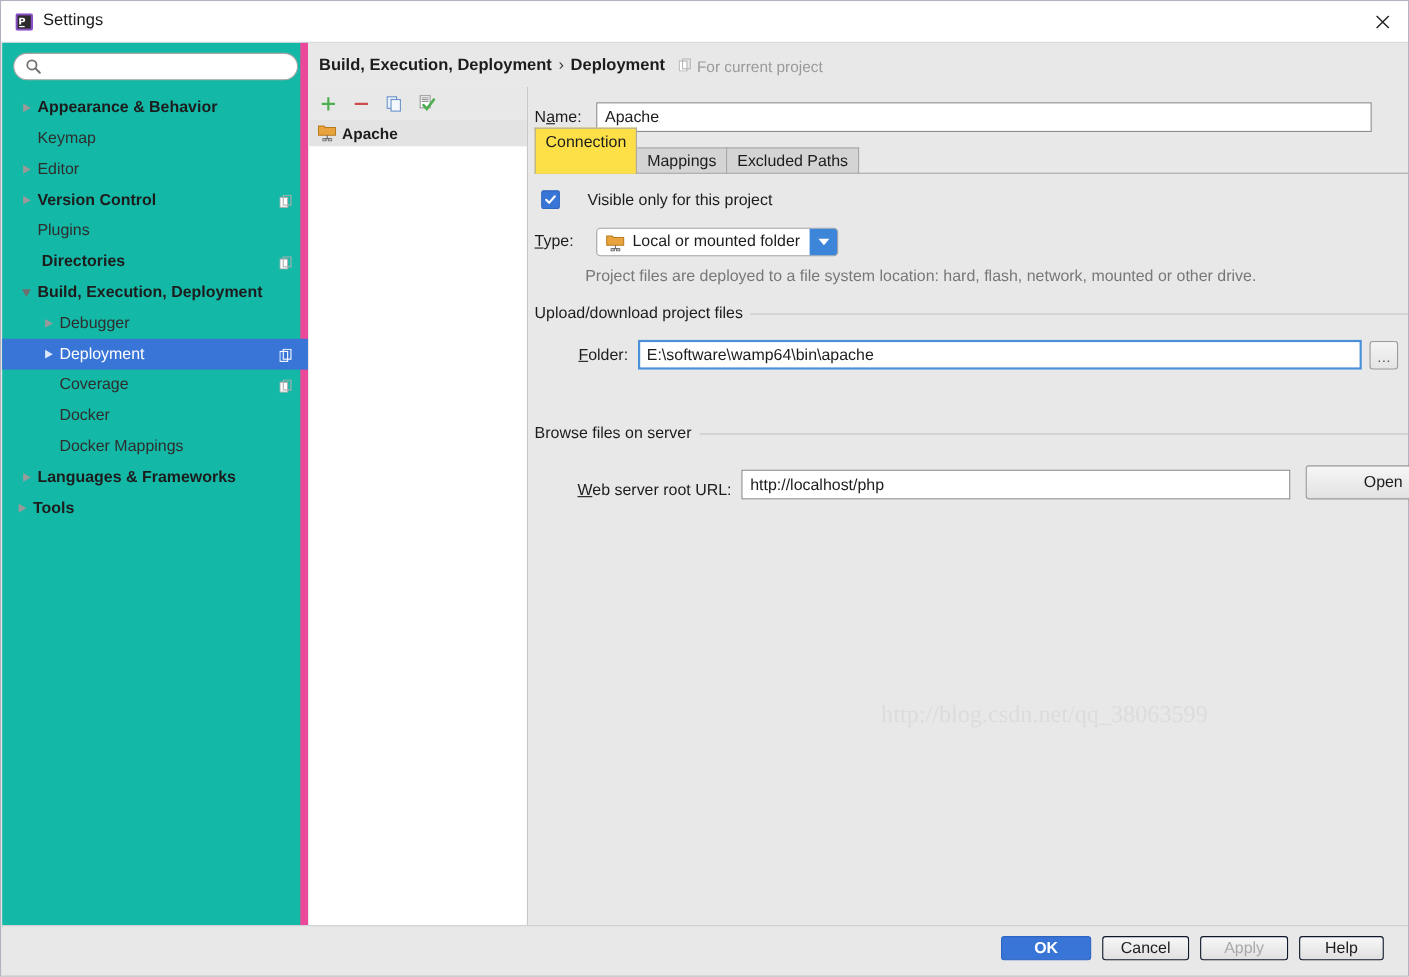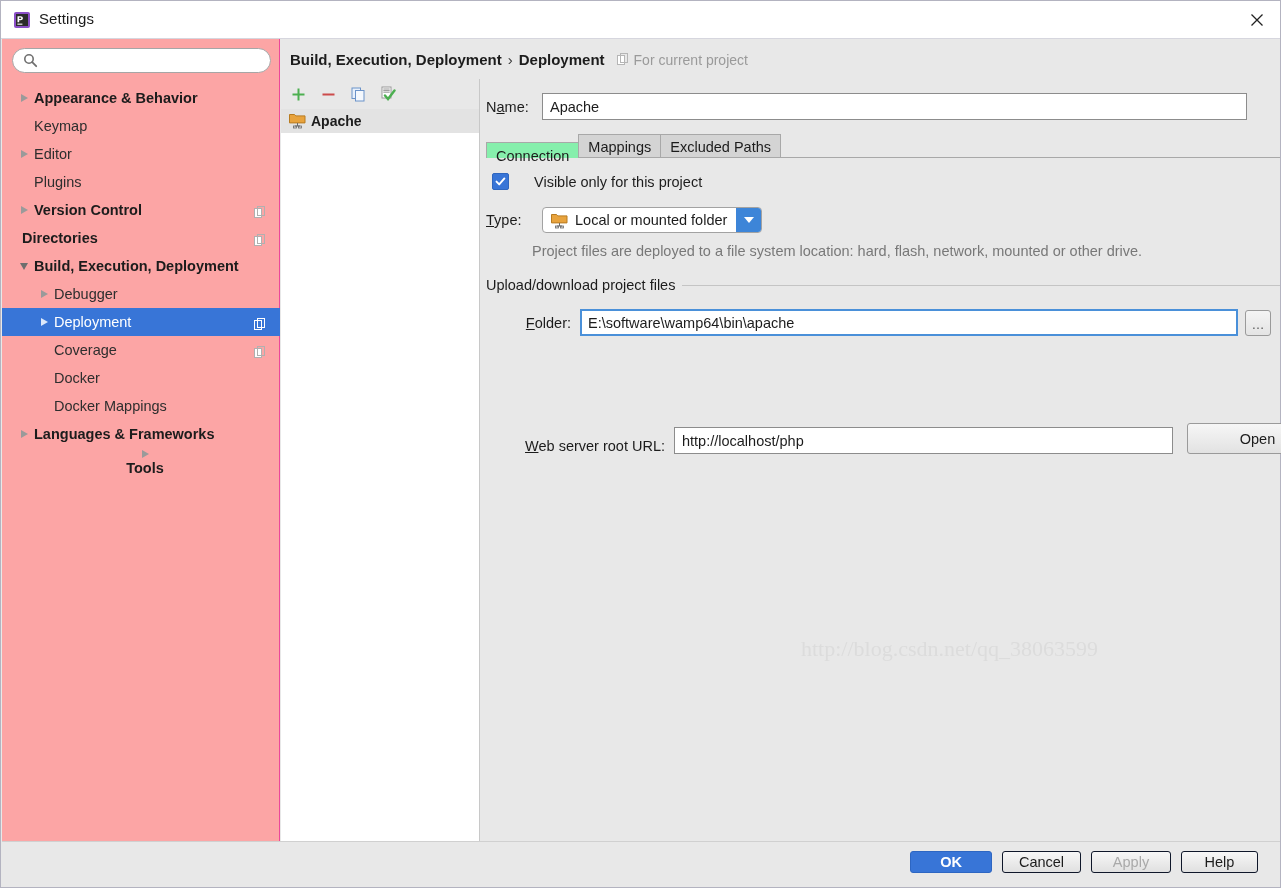--- a/index.html
+++ b/index.html
@@ -39,22 +39,22 @@
     position: absolute; right: 0; top: 0;
     width: 46px; height: 37px;
     display: flex; align-items: center; justify-content: center;
   }
   .close-btn svg { display:block; }
 
   
   .left-pane {
     position: absolute; left: 1px; top: 38px;
     width: 278px; height: 805px;
-    background: #fca5a5;
-    border-right: 1px solid #ec4899;
+    background: #14b8a6;
+    border-right: 7px solid #ec4899;
     box-sizing: border-box;
   }
   .search-wrap {
     position: absolute; left: 10px; top: 9px;
     width: 259px; height: 25px;
   }
   .search-input {
     width: 259px; height: 25px;
     box-sizing: border-box;
     border: 1px solid #a6a6a6;
@@ -183,22 +183,22 @@
     height: 24px; line-height: 24px;
     padding: 0 9px;
     font-size: 14.5px; color: #1c1c1c;
     background: #d4d4d4;
     border: 1px solid #a8a8a8;
     border-bottom: none;
     margin-right: -1px;
     box-sizing: border-box;
   }
   .tab.active {
-    background: #86efac;
-    height: 16px; line-height: 26px;
+    background: #fde047;
+    height: 42px; line-height: 26px;
     position: relative; z-index: 3;
   }
   .tab-underline {
     position: absolute; left: 6px; top: 78px;
     width: 794px; height: 1px; background: #a8a8a8;
   }
 
   .cb-row {
     position: absolute; left: 12px; top: 94px;
     display: flex; align-items: flex-end; gap: 25px;
@@ -383,34 +383,34 @@
           <span class="tw"></span>
           <span class="tree-label light">Keymap</span>
         </div>
         <div class="tree-row" style="padding-left: 12px;">
           <span class="tw">
             <span class="arrow-glyph"></span>
           </span>
           <span class="tree-label light">Editor</span>
         </div>
         <div class="tree-row" style="padding-left: 12px;">
-          <span class="tw"></span>
-          <span class="tree-label light">Plugins</span>
-        </div>
-        <div class="tree-row" style="padding-left: 12px;">
           <span class="tw">
             <span class="arrow-glyph"></span>
           </span>
           <span class="tree-label bold">Version Control</span>
           <span class="badge-icon"><svg width="12" height="12" viewBox="0 0 12 12">
               <rect x="0.5" y="2.5" width="7" height="9" stroke="#b0b0b0" fill="#ffffff" stroke-width="1"></rect>
               <rect x="3.5" y="0.5" width="7" height="9" stroke="#b0b0b0" fill="none" stroke-width="1"></rect>
             </svg></span>
         </div>
-        <div class="tree-row" style="padding-left: 0;">
+        <div class="tree-row" style="padding-left: 12px;">
+          <span class="tw"></span>
+          <span class="tree-label light">Plugins</span>
+        </div>
+        <div class="tree-row" style="padding-left: 16px;">
           <span class="tw"></span>
           <span class="tree-label bold">Directories</span>
           <span class="badge-icon"><svg width="12" height="12" viewBox="0 0 12 12">
               <rect x="0.5" y="2.5" width="7" height="9" stroke="#b0b0b0" fill="#ffffff" stroke-width="1"></rect>
               <rect x="3.5" y="0.5" width="7" height="9" stroke="#b0b0b0" fill="none" stroke-width="1"></rect>
             </svg></span>
         </div>
         <div class="tree-row" style="padding-left: 12px;">
           <span class="tw">
             <span class="arrow-glyph down"></span>
@@ -448,21 +448,21 @@
         <div class="tree-row" style="padding-left: 32px;">
           <span class="tw"></span>
           <span class="tree-label light">Docker Mappings</span>
         </div>
         <div class="tree-row" style="padding-left: 12px;">
           <span class="tw">
             <span class="arrow-glyph"></span>
           </span>
           <span class="tree-label bold">Languages &amp; Frameworks</span>
         </div>
-        <div class="tree-row" style="padding-left: 8px; flex-direction: column;">
+        <div class="tree-row" style="padding-left: 8px;">
           <span class="tw">
             <span class="arrow-glyph"></span>
           </span>
           <span class="tree-label bold">Tools</span>
         </div>
       </div>
   </div>
 
   <div class="breadcrumb">
     <span>Build, Execution, Deployment</span>
@@ -567,20 +567,24 @@
       <span class="group-title">Upload/download project files</span>
       <span class="group-line"></span>
     </div>
 
     <div class="folder-row">
       <span class="folder-label"><span style="text-decoration:underline">F</span>older:</span>
       <input class="folder-input" type="text" value="E:\software\wamp64\bin\apache" style="">
       <span class="ellipsis-btn">…</span>
     </div>
 
+    <div class="group" style="left:6px; top:307px;">
+      <span class="group-title">Browse files on server</span>
+      <span class="group-line"></span>
+    </div>
 
     <div class="url-row">
       <span class="url-label" style="width:185px;text-align:right;"><span style="text-decoration:underline">W</span>eb server root URL:</span>
       <input class="url-input" type="text" value="http://localhost/php" style="">
       <span class="open-btn">Open</span>
     </div>
   </div>
 
   <div class="watermark wm1">http://blog.csdn.net/qq_38063599</div>
   <div class="watermark wm2">http://blog.csdn.net/qq_38063599</div>

